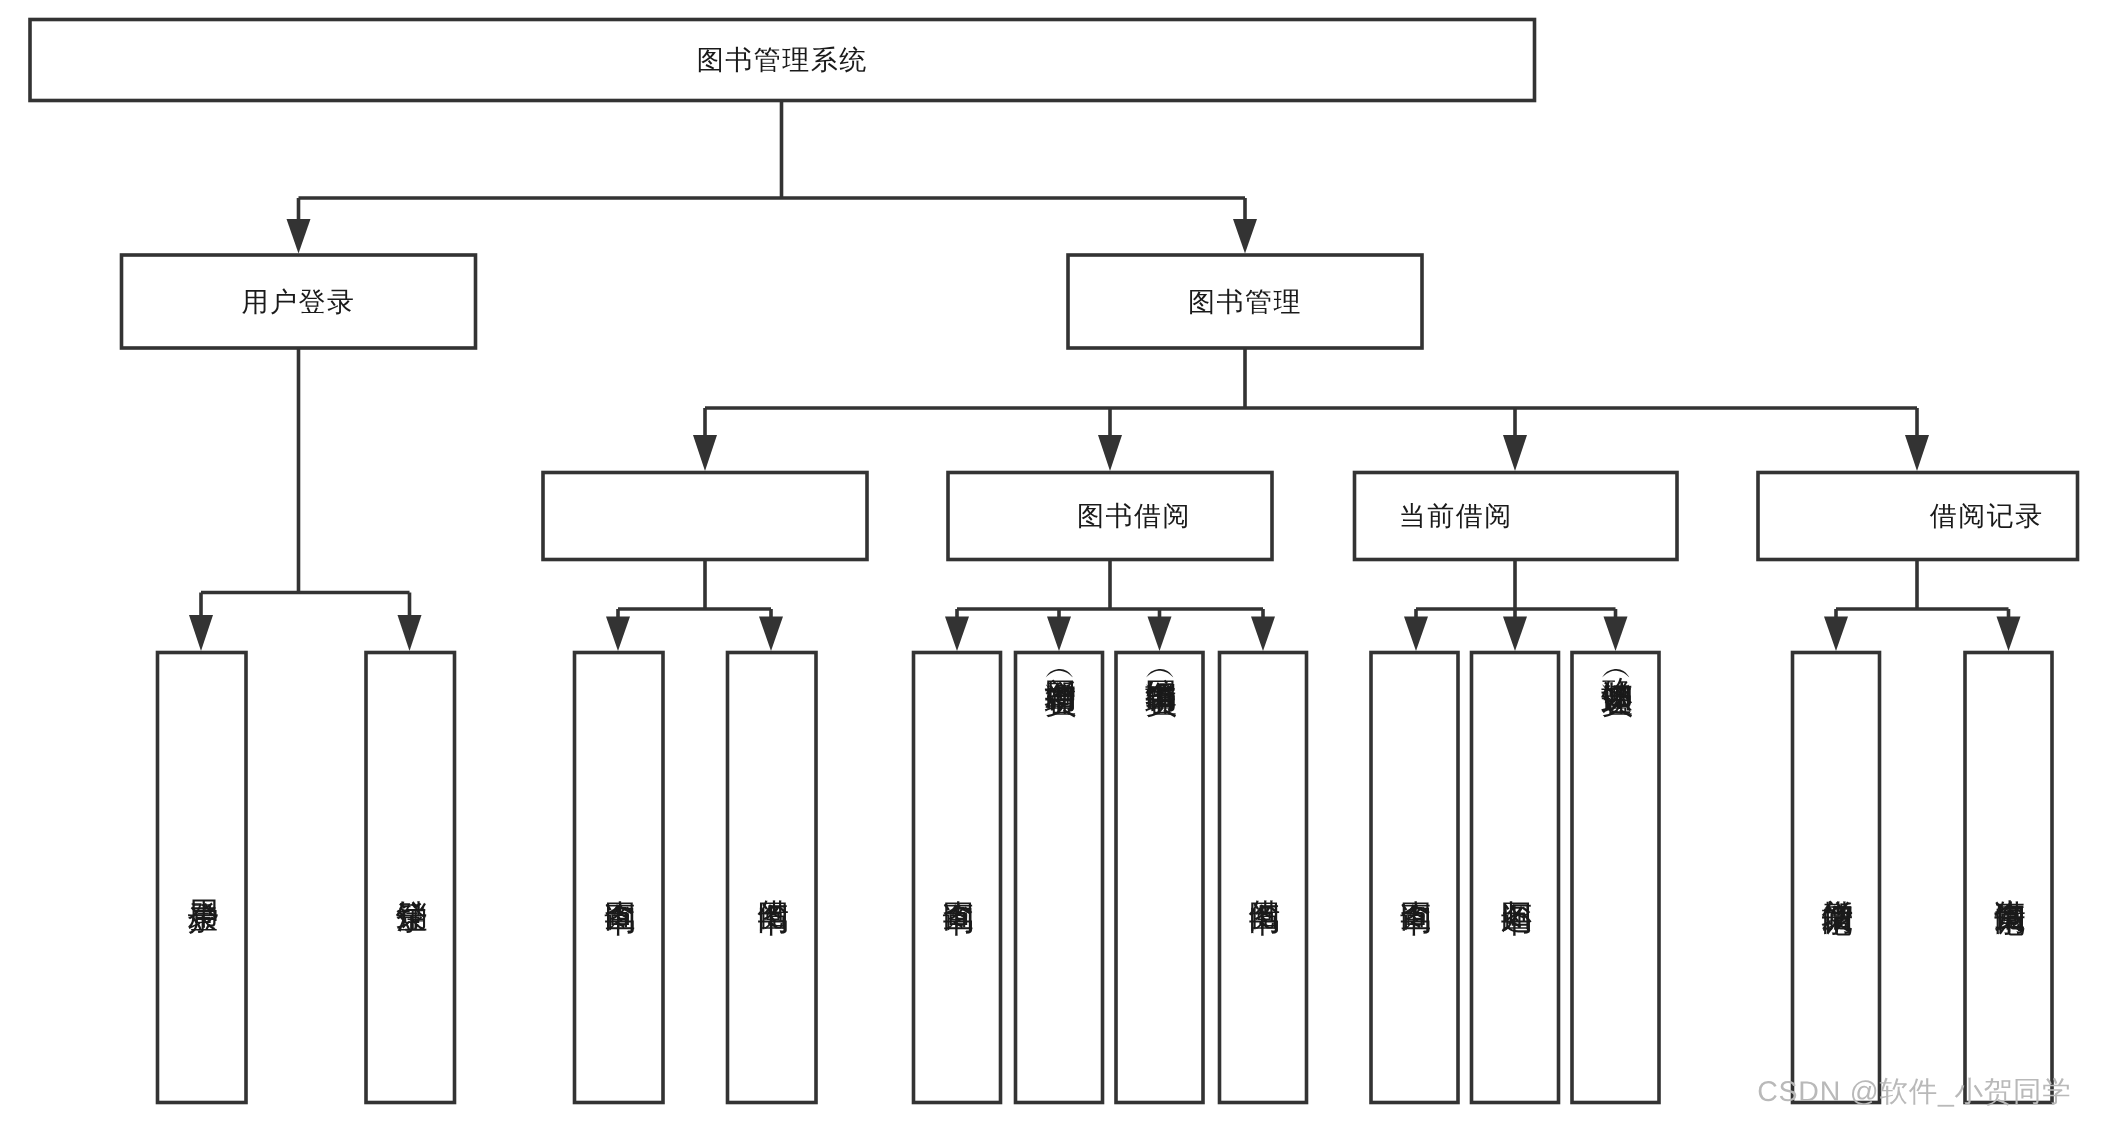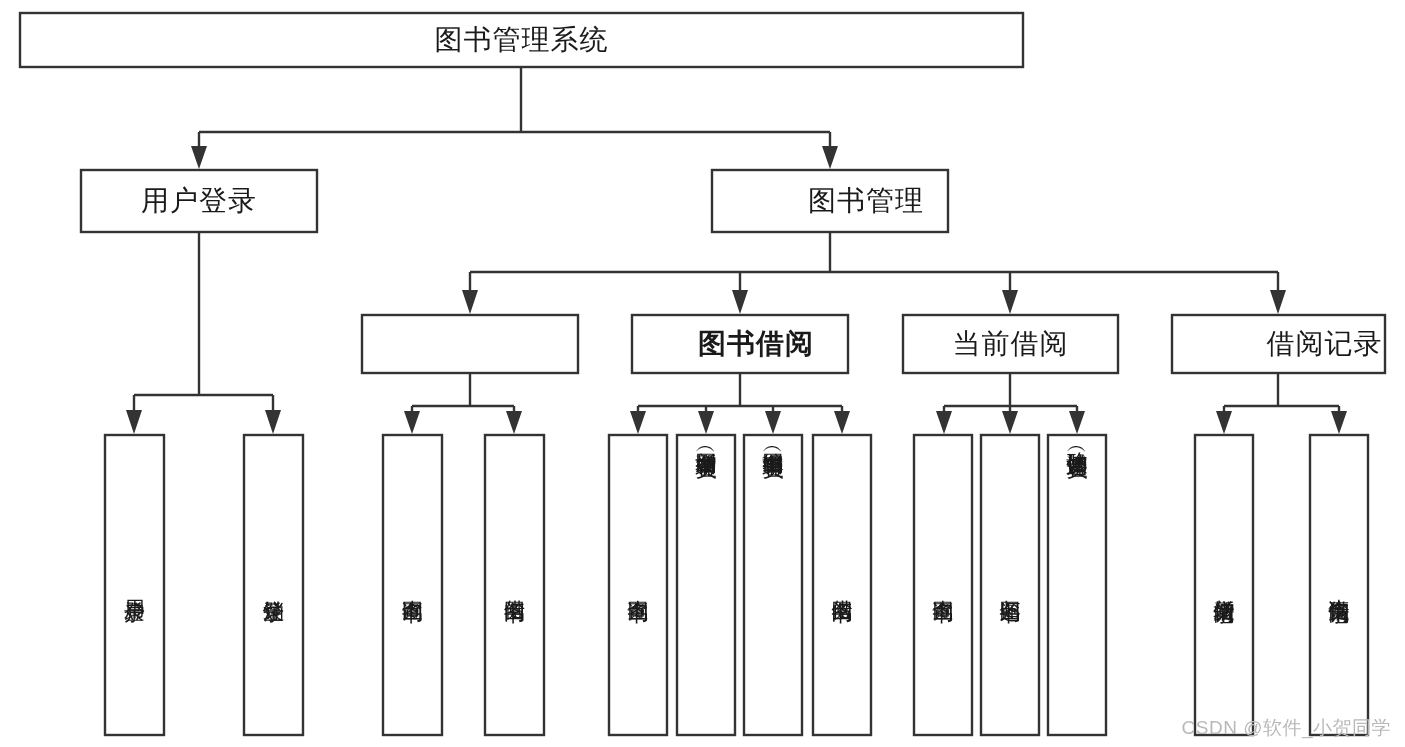--- a/index.html
+++ b/index.html
@@ -60,29 +60,29 @@
     font-family: "Liberation Sans", "DejaVu Sans", sans-serif;
   }
   .horiz-text-wrap {
     position: absolute;
     display: flex;
     align-items: center;
     justify-content: center;
     pointer-events: none;
   }
   .horiz-text {
-    font-size: 28px;
+    font-size: 18px;
     color: #1a1a1a;
     white-space: nowrap;
     letter-spacing: 1px;
     font-family: "Liberation Sans", "DejaVu Sans", sans-serif;
   }
   #watermark {
     position: absolute;
-    right: 14px;
+    right: 24px;
     bottom: 6px;
     font-size: 19px;
     color: #b9b9b9;
     font-family: "Liberation Sans", "DejaVu Sans", sans-serif;
     letter-spacing: 0.5px;
     white-space: nowrap;
     user-select: none;
   }
 </style>
 </head>
@@ -186,30 +186,30 @@
   </svg>
 
   <div class="horiz-text-wrap" style="left:20px; top:13px; width:1003px; height:54px;">
     <span class="horiz-text">图书管理系统</span>
   </div>
 
   <div class="horiz-text-wrap" style="left:81px; top:170px; width:236px; height:62px;">
     <span class="horiz-text">用户登录</span>
   </div>
 
-  <div class="horiz-text-wrap" style="left:748px; top:170px; width:236px; height:62px;">
+  <div class="horiz-text-wrap" style="left:712px; top:170px; width:236px; height:62px;">
     <span class="horiz-text">图书管理</span>
   </div>
 
 
-  <div class="horiz-text-wrap" style="left:632px; top:315px; width:248px; height:58px;font-weight:bold;">
+  <div class="horiz-text-wrap" style="left:632px; top:315px; width:248px; height:58px;">
     <span class="horiz-text">图书借阅</span>
   </div>
 
-  <div class="horiz-text-wrap" style="left:903px; top:315px; width:215px; height:58px;border-radius:12px;">
+  <div class="horiz-text-wrap" style="left:863px; top:315px; width:215px; height:58px;border-radius:12px;">
     <span class="horiz-text">当前借阅</span>
   </div>
 
   <div class="horiz-text-wrap" style="left:1172px; top:315px; width:213px; height:58px;padding-left:46px;">
     <span class="horiz-text">借阅记录</span>
   </div>
 
   <div class="vert-text-wrap" style="left:105px; top:435px; width:59px; height:300px;">
     <span class="vert-text">用户登录</span>
   </div>

